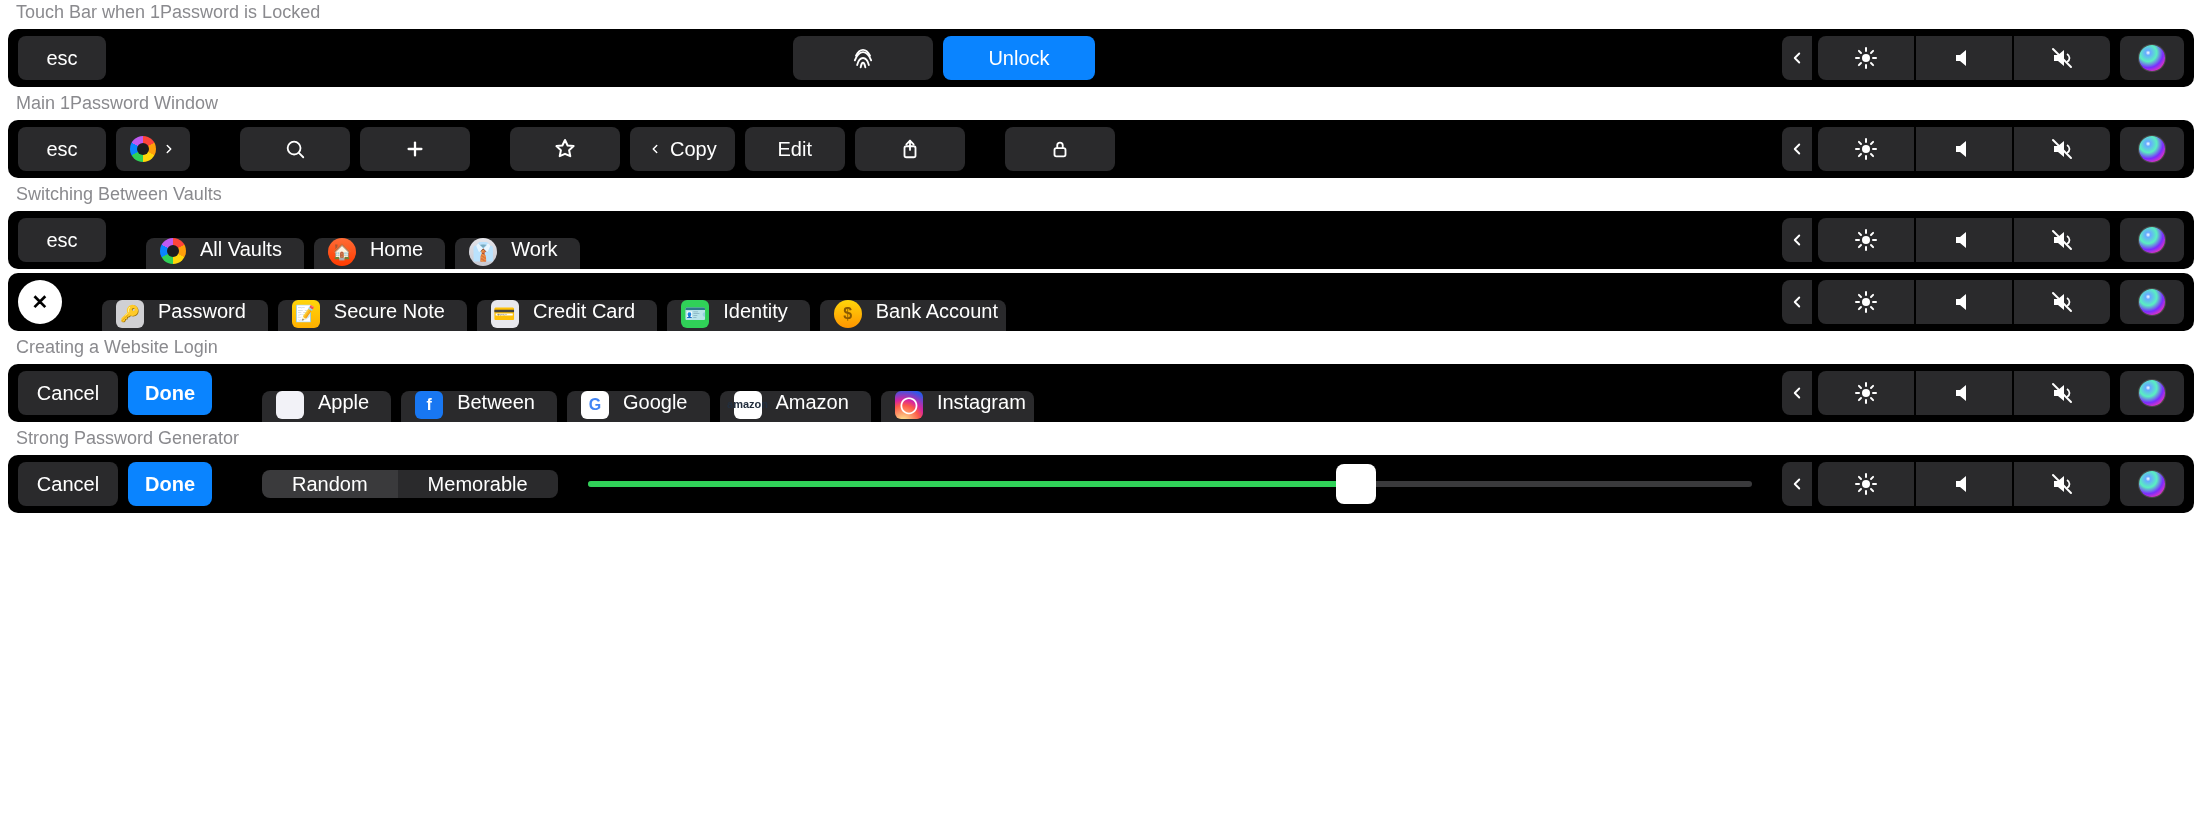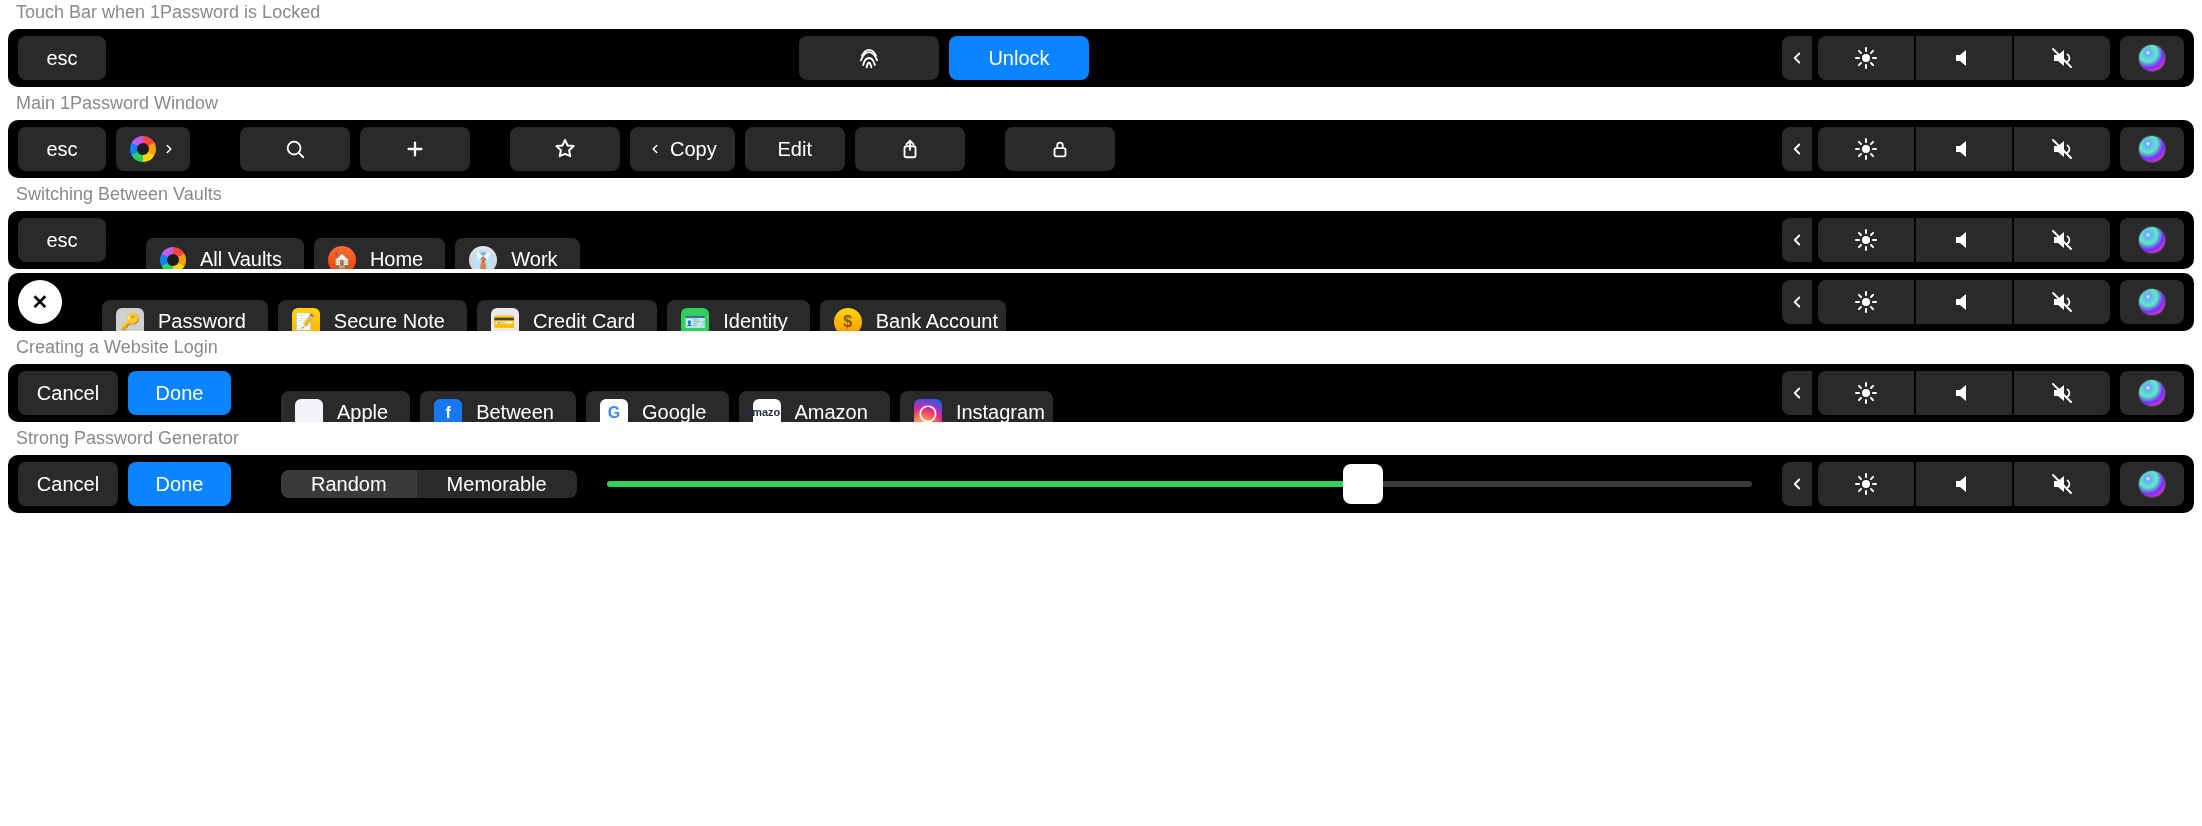--- a/index.html
+++ b/index.html
@@ -36,23 +36,23 @@
     color: #fff;
     font-size: 20px;
     font-weight: 400;
     padding: 0 18px;
     white-space: nowrap;
     flex-shrink: 0;
   }
   .btn.esc { width: 88px; padding: 8px; }
   .btn.blue { background: #0a84ff; }
   .btn.wide { width: 140px; padding:0; }
-  .btn.unlock { width: 140px; }
+  .btn.unlock { width: 152px; }
   .btn.cancel { width: 100px; padding:0; }
-  .btn.done { width: 103px; padding:16px; }
+  .btn.done { width: 84px; padding:16px;font-weight:bold; }
   .grow { flex: 1; }
   .controlstrip {
     display: flex;
     align-items: center;
     gap: 4px;
     margin-left: auto;
   }
   .cs-arrow {
     background: #2a2a2c;
     width: 30px;
@@ -95,21 +95,21 @@
     font-weight:700; font-size:16px; color:#fff; flex-shrink:0;
   }
   .vault-ring {
     width: 26px;height:26px;border-radius:50%;
     background:
       conic-gradient(#ff453a 0 60deg,#ff9f0a 60deg 120deg,#ffd60a 120deg 180deg,#30d158 180deg 240deg,#0a84ff 240deg 300deg,#bf5af2 300deg 360deg);
     display:flex;align-items:center;justify-content:center;
   }
   .vault-ring::after{content:"";width:12px;height:12px;border-radius:50%;background:#1c1c1e;}
   .item-btn {
-    background:#2a2a2c;border-radius:8px;height:44px;display:flex;align-items:center;color:#fff;
+    background:#2a2a2c;border-radius:8px;height:44px;display:flex;color:#fff;
     padding:0 22px 0 14px;gap:14px;font-size:20px;flex-shrink:0;margin-top:39px;
   }
   .pill-close {
     width:44px;height:44px;background:#fff;border-radius:22px;display:flex;align-items:center;justify-content:center;color:#000;font-size:20px;font-weight:700;flex-shrink:0;
   }
   .seg-group{display:flex;gap:0;}
   .seg{background:#2a2a2c;height:28px;display:flex;align-items:center;justify-content:center;color:#fff;font-size:20px;padding:0 30px;}
   .seg.active{background:#3a3a3c;}
   .seg:first-child{border-radius:8px 0 0 8px;}
   .seg:last-child{border-radius:0 8px 8px 0;}

